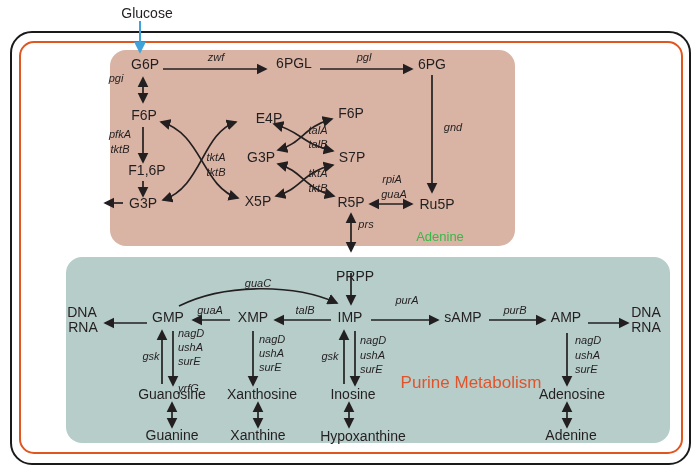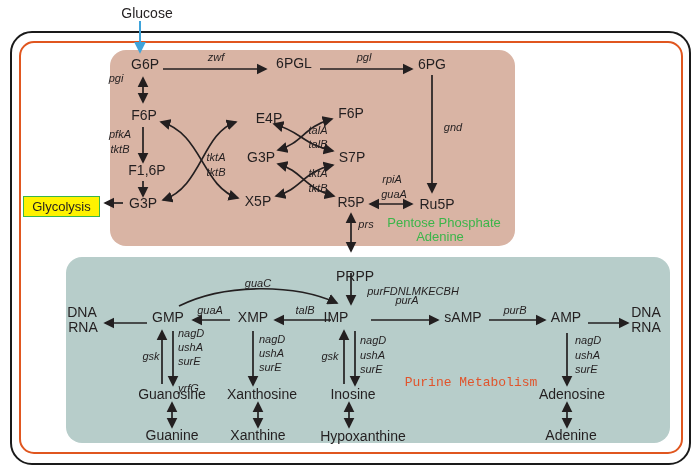--- a/index.html
+++ b/index.html
@@ -12,21 +12,21 @@
          font-family:"Liberation Sans", sans-serif;color:var(--ink);}
   .frame{position:absolute;box-sizing:border-box;}
   #frame-black{left:10px;top:31px;width:681px;height:434px;border:2.5px solid var(--outer-border);border-radius:22px;}
   #frame-orange{left:19px;top:41px;width:664px;height:413px;border:2px solid var(--inner-border);border-radius:15px;}
   #box-ppp{left:110px;top:50px;width:405px;height:196px;background:var(--ppp-box);border-radius:16px;}
   #box-purine{left:66px;top:257px;width:604px;height:186px;background:var(--purine-box);border-radius:16px;}
   .lbl{position:absolute;transform:translate(-50%,-50%);white-space:nowrap;font-size:14px;line-height:1;color:var(--ink);}
   .la{transform:translate(0,-50%);}
   .enz{font-style:italic;font-size:11px;}
   .green{color:var(--ppp-title);font-size:13px;}
-  .orange{color:var(--purine-title);font-size:13px;font-family:Liberation Mono, monospace;}
+  .orange{color:var(--purine-title);font-size:17px;}
   #glycolysis-box{position:absolute;left:23px;top:196px;width:77px;height:21px;box-sizing:border-box;
     background:var(--glycolysis-bg);border:1.5px solid var(--glycolysis-border);
     display:flex;align-items:center;justify-content:center;font-size:13px;}
   svg{position:absolute;left:0;top:0;}
   .arrow{stroke:var(--ink);stroke-width:1.7;fill:none;}
   .blue-arrow{stroke:var(--glucose-arrow);stroke-width:2;fill:none;}
   .mk{fill:var(--ink);} .mkb{fill:var(--glucose-arrow);}
 </style>
 </head>
 <body>
@@ -97,57 +97,52 @@
   <div class="lbl" style="left:294px;top:63px">6PGL</div>
   <div class="lbl enz" style="left:364px;top:57px">pgl</div>
   <div class="lbl" style="left:432px;top:64px">6PG</div>
   <div class="lbl enz" style="left:116px;top:78px">pgi</div>
   <div class="lbl" style="left:144px;top:115px">F6P</div>
   <div class="lbl enz" style="left:120px;top:134px">pfkA</div>
   <div class="lbl enz" style="left:120px;top:149px">tktB</div>
   <div class="lbl" style="left:147px;top:170px">F1,6P</div>
   <div class="lbl" style="left:143px;top:203px">G3P</div>
 
-  <div id="glycolysis-box">
-    <span>Glycolysis</span>
-  </div>
 
   <div class="lbl" style="left:269px;top:118px">E4P</div>
   <div class="lbl" style="left:261px;top:157px">G3P</div>
   <div class="lbl" style="left:258px;top:201px">X5P</div>
   <div class="lbl" style="left:351px;top:113px">F6P</div>
   <div class="lbl" style="left:352px;top:157px">S7P</div>
   <div class="lbl" style="left:351px;top:202px">R5P</div>
   <div class="lbl" style="left:437px;top:204px">Ru5P</div>
 
   <div class="lbl enz" style="left:216px;top:157px">tktA</div>
   <div class="lbl enz" style="left:216px;top:172px">tktB</div>
   <div class="lbl enz" style="left:318px;top:130px">talA</div>
   <div class="lbl enz" style="left:318px;top:144px">talB</div>
   <div class="lbl enz" style="left:318px;top:173px">tktA</div>
   <div class="lbl enz" style="left:318px;top:188px">tktB</div>
   <div class="lbl enz" style="left:392px;top:179px">rpiA</div>
   <div class="lbl enz" style="left:394px;top:194px">guaA</div>
   <div class="lbl enz" style="left:453px;top:127px">gnd</div>
   <div class="lbl enz" style="left:366px;top:224px">prs</div>
 
-  <div class="lbl green" style="left:444px;top:222px">Pentose Phosphate</div>
   <div class="lbl green" style="left:440px;top:236px">Adenine</div>
 
   <div class="lbl" style="left:355px;top:276px">PRPP</div>
-  <div class="lbl enz" style="left:413px;top:291px">purFDNLMKECBH</div>
   <div class="lbl enz" style="left:258px;top:283px">guaC</div>
 
   <div class="lbl" style="left:82px;top:312px">DNA</div>
   <div class="lbl" style="left:83px;top:327px">RNA</div>
   <div class="lbl" style="left:168px;top:317px">GMP</div>
   <div class="lbl enz" style="left:210px;top:310px">guaA</div>
   <div class="lbl" style="left:253px;top:317px">XMP</div>
   <div class="lbl enz" style="left:305px;top:310px">talB</div>
-  <div class="lbl" style="left:336px;top:317px">IMP</div>
+  <div class="lbl" style="left:350px;top:317px">IMP</div>
   <div class="lbl enz" style="left:407px;top:300px">purA</div>
   <div class="lbl" style="left:463px;top:317px">sAMP</div>
   <div class="lbl enz" style="left:515px;top:310px">purB</div>
   <div class="lbl" style="left:566px;top:317px">AMP</div>
   <div class="lbl" style="left:646px;top:312px">DNA</div>
   <div class="lbl" style="left:646px;top:327px">RNA</div>
 
   <div class="lbl enz" style="left:151px;top:356px">gsk</div>
   <div class="lbl enz la" style="left:178px;top:333px">nagD</div>
   <div class="lbl enz la" style="left:178px;top:347px">ushA</div>

